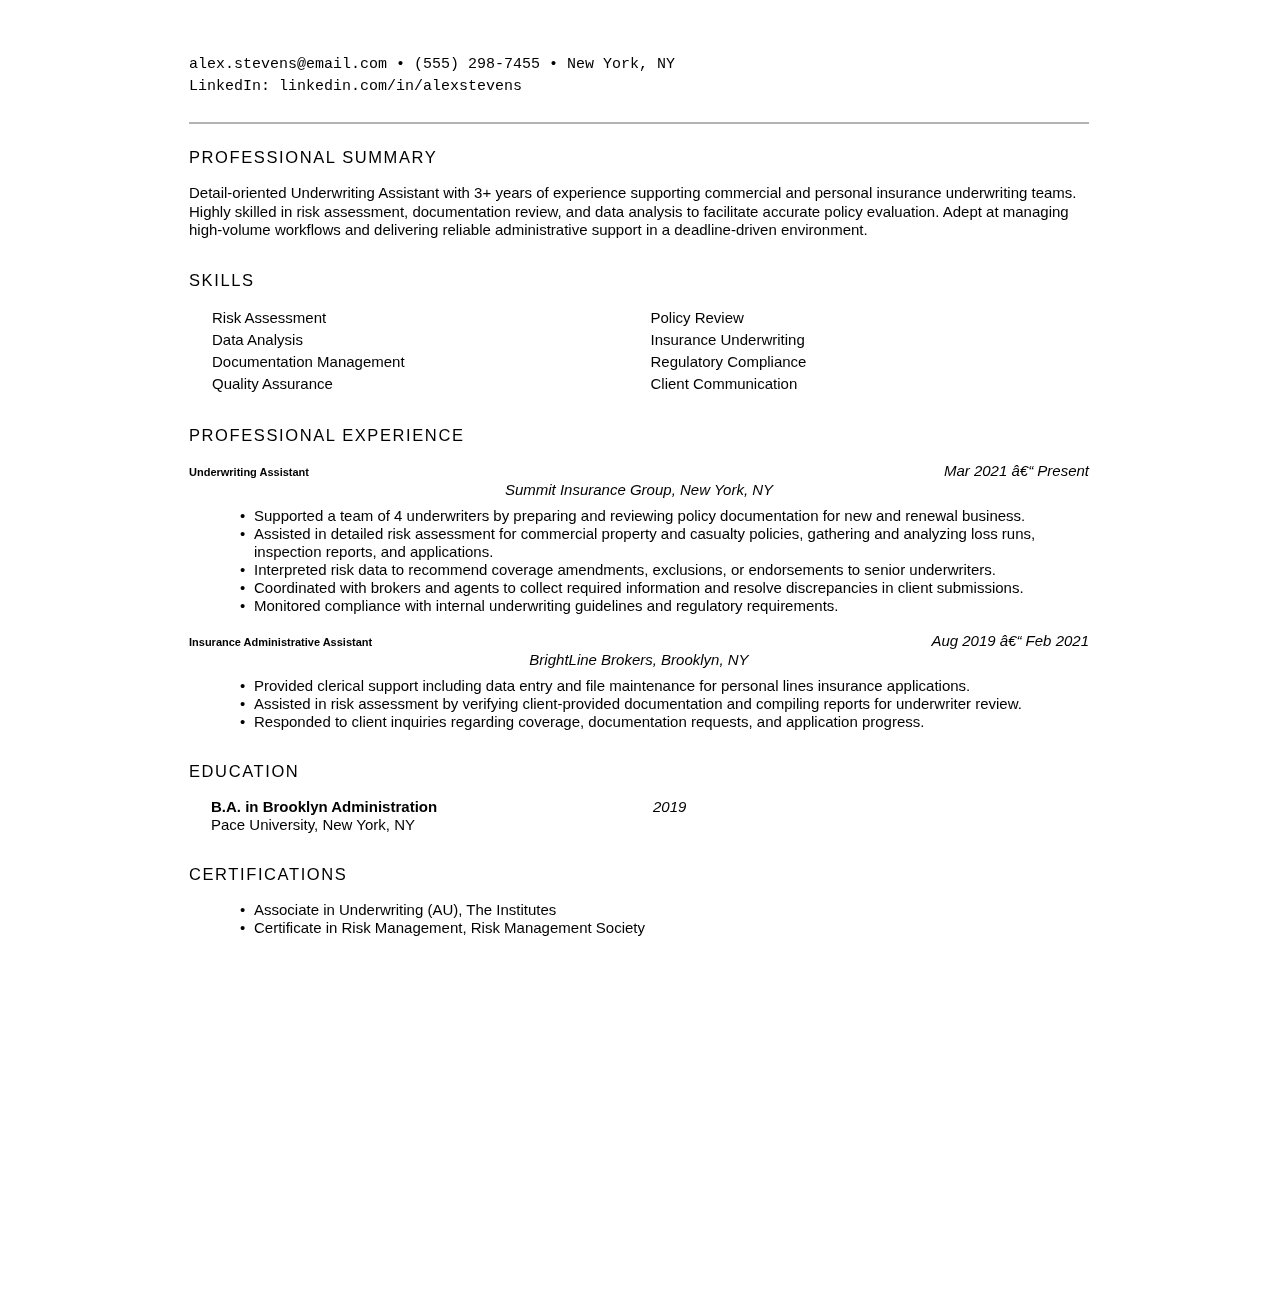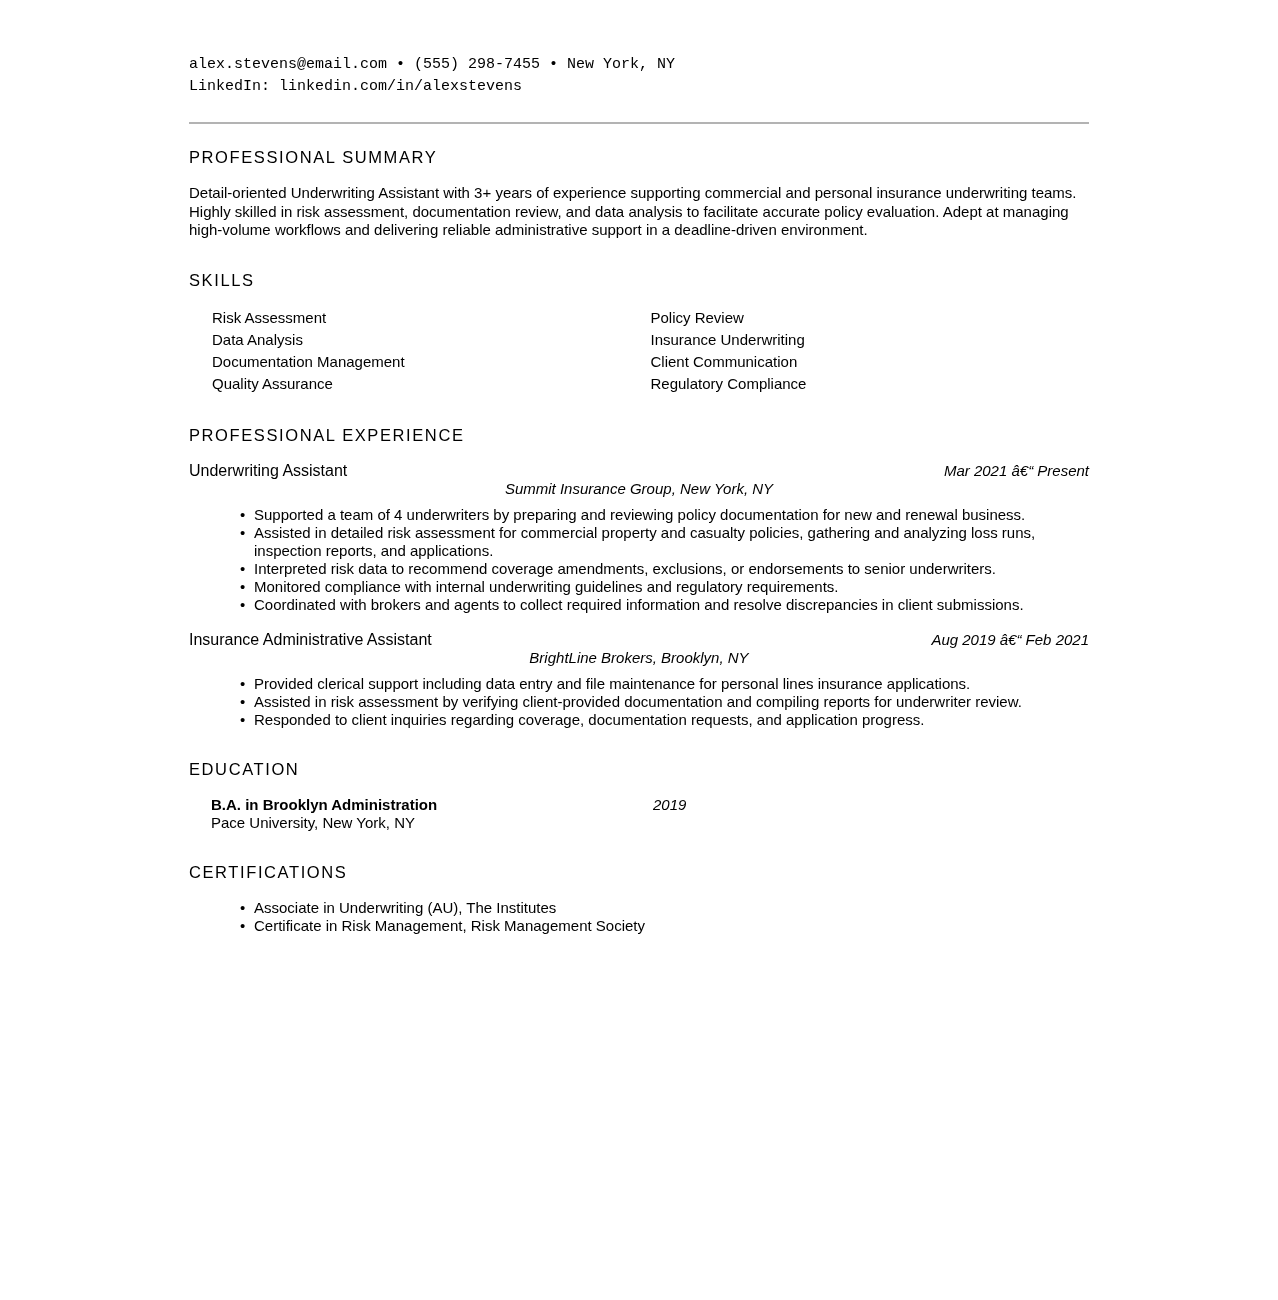--- a/index.html
+++ b/index.html
@@ -48,21 +48,21 @@
 
   
   .skills-cols { display: flex; padding-left: 23px; }
   .skills-col { width: 440px; margin: 0; padding: 0; list-style: none; }
   .skills-col li { line-height: 22px; }
 
   
   .job { margin-top: 17px; }
   .job:first-of-type { margin-top: 0; }
   .job-header { display: flex; justify-content: space-between; align-items: baseline; }
-  .job-title { font-weight: normal; font-size: 16px; line-height: 17px; }
+  .job-title { font-weight: bold; font-size: 11px; line-height: 17px; }
   .job-dates { font-style: italic; }
   .job-company { font-style: italic; line-height: 17px; text-align: center; }
 
   ul.bullet-list {
     list-style: none;
     margin: 9px 0 0 0;
     padding: 0 0 0 49px;
   }
   ul.bullet-list li {
     position: relative;
@@ -106,41 +106,41 @@
     <div class="skills-cols">
       <ul class="skills-col">
         <li>Risk Assessment</li>
         <li>Data Analysis</li>
         <li>Documentation Management</li>
         <li>Quality Assurance</li>
       </ul>
       <ul class="skills-col">
         <li>Policy Review</li>
         <li>Insurance Underwriting</li>
+        <li>Regulatory Compliance</li>
         <li>Client Communication</li>
-        <li>Regulatory Compliance</li>
       </ul>
     </div>
   </section>
 
   <section class="section">
     <h2 class="section-heading">PROFESSIONAL EXPERIENCE</h2>
 
     <div class="job">
       <div class="job-header">
         <span class="job-title">Underwriting Assistant</span>
         <span class="job-dates">Mar 2021 â€“ Present</span>
       </div>
       <div class="job-company">Summit Insurance Group, New York, NY</div>
       <ul class="bullet-list">
         <li>Supported a team of 4 underwriters by preparing and reviewing policy documentation for new and renewal business.</li>
         <li>Assisted in detailed risk assessment for commercial property and casualty policies, gathering and analyzing loss runs, inspection reports, and applications.</li>
         <li>Interpreted risk data to recommend coverage amendments, exclusions, or endorsements to senior underwriters.</li>
+        <li>Coordinated with brokers and agents to collect required information and resolve discrepancies in client submissions.</li>
         <li>Monitored compliance with internal underwriting guidelines and regulatory requirements.</li>
-        <li>Coordinated with brokers and agents to collect required information and resolve discrepancies in client submissions.</li>
       </ul>
     </div>
 
     <div class="job">
       <div class="job-header">
         <span class="job-title">Insurance Administrative Assistant</span>
         <span class="job-dates">Aug 2019 â€“ Feb 2021</span>
       </div>
       <div class="job-company">BrightLine Brokers, Brooklyn, NY</div>
       <ul class="bullet-list">

